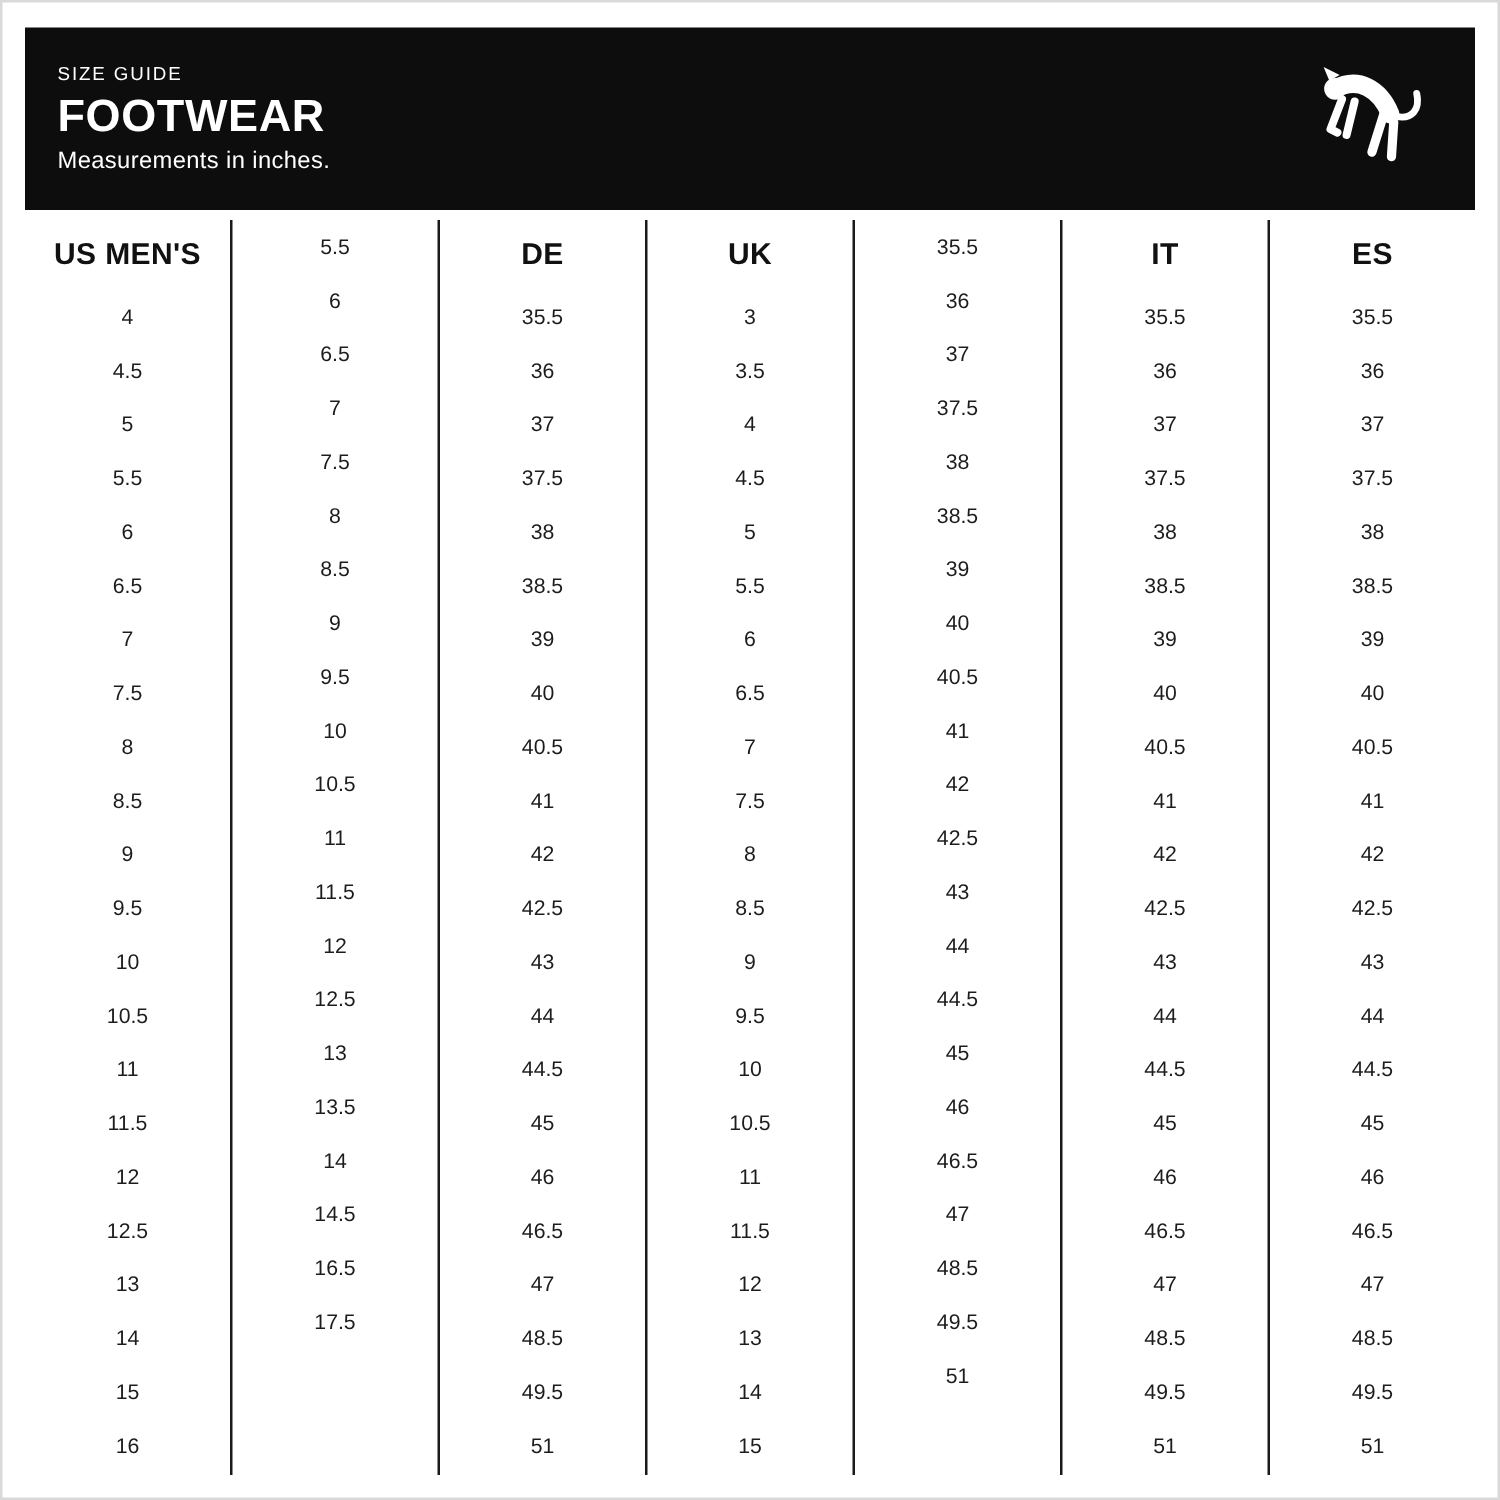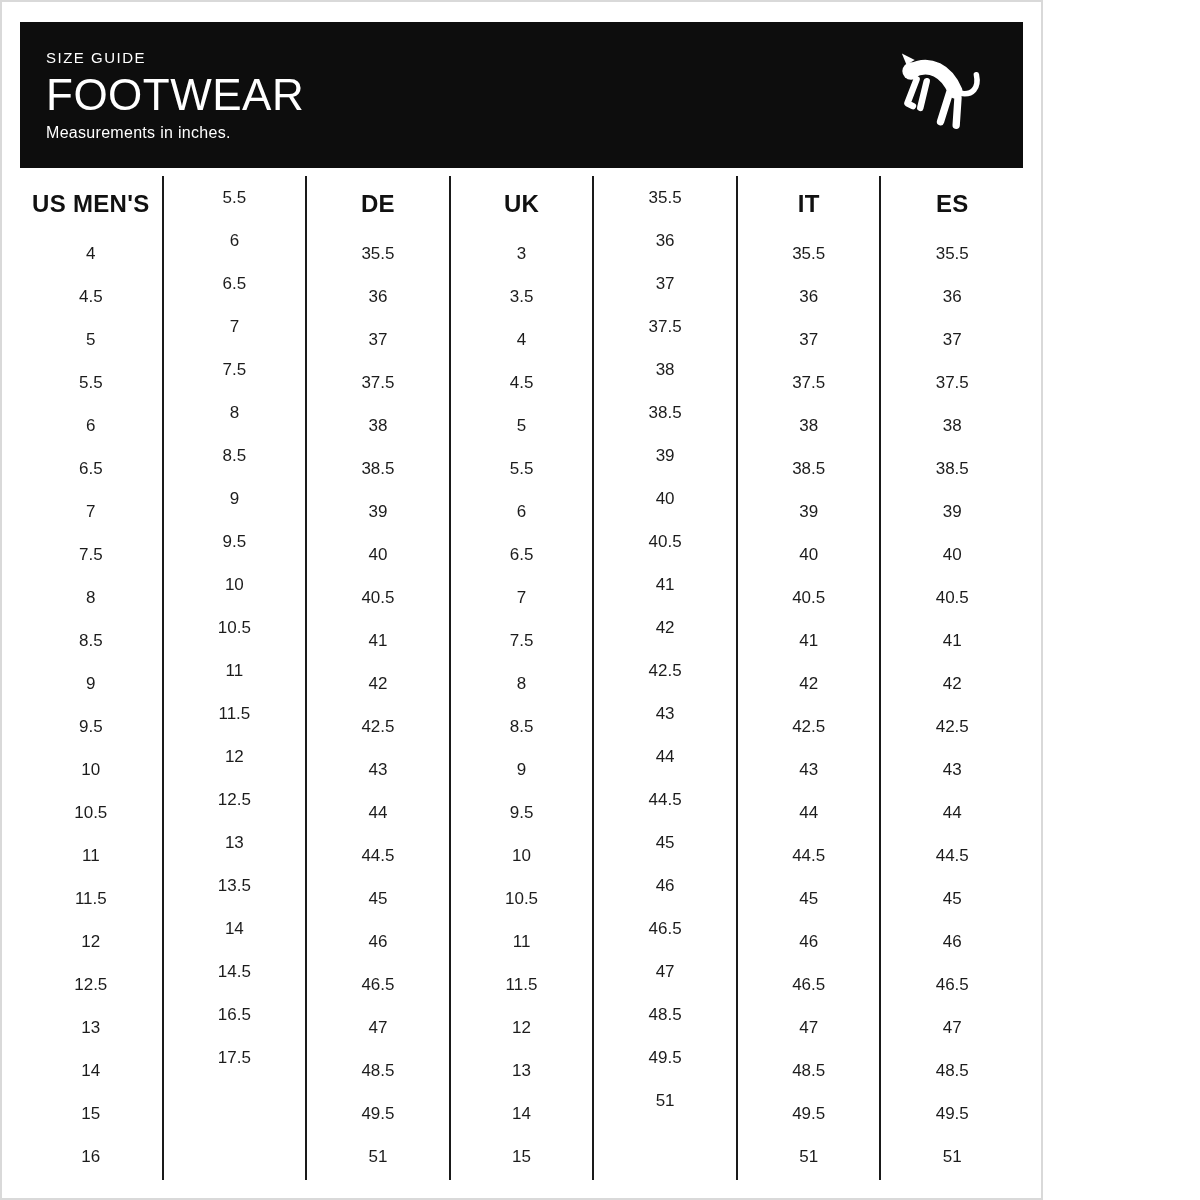--- a/index.html
+++ b/index.html
@@ -3,21 +3,21 @@
 <meta charset="utf-8">
 <style>
   * { margin: 0; padding: 0; box-sizing: border-box; }
   html, body { background: #fff; }
   body {
     width: 1200px; height: 1200px;
     font-family: "Liberation Sans", sans-serif;
     color: #1a1a1a;
   }
   .canvas {
-    width: 1043px; height: 1200px;
+    width: 1200px; height: 1200px;
     border: 2px solid #d9d9d9;
     background: #fff;
     padding: 20px 18px 18px 18px;
     display: flex; flex-direction: column;
   }
   .banner {
     background: #0d0d0d;
     height: 146px;
     flex: 0 0 146px;
     display: flex;
@@ -27,27 +27,27 @@
     color: #fff;
   }
   .banner-text { display: flex; flex-direction: column; }
   .kicker {
     font-size: 15px;
     letter-spacing: 1.5px;
     font-weight: 400;
     margin-bottom: 7px;
   }
   .title {
-    font-size: 44px;
-    font-weight: 400;
+    font-size: 36px;
+    font-weight: 700;
     letter-spacing: 0.5px;
     line-height: 1;
   }
   .subtitle {
-    font-size: 16px;
+    font-size: 19px;
     margin-top: 7px;
     letter-spacing: 0.3px;
   }
   .logo { width: 96px; height: 92px; }
   .logo svg { width: 100%; height: 100%; }
 
   .size-table {
     display: flex;
     margin-top: 8px;
     flex: 1;

